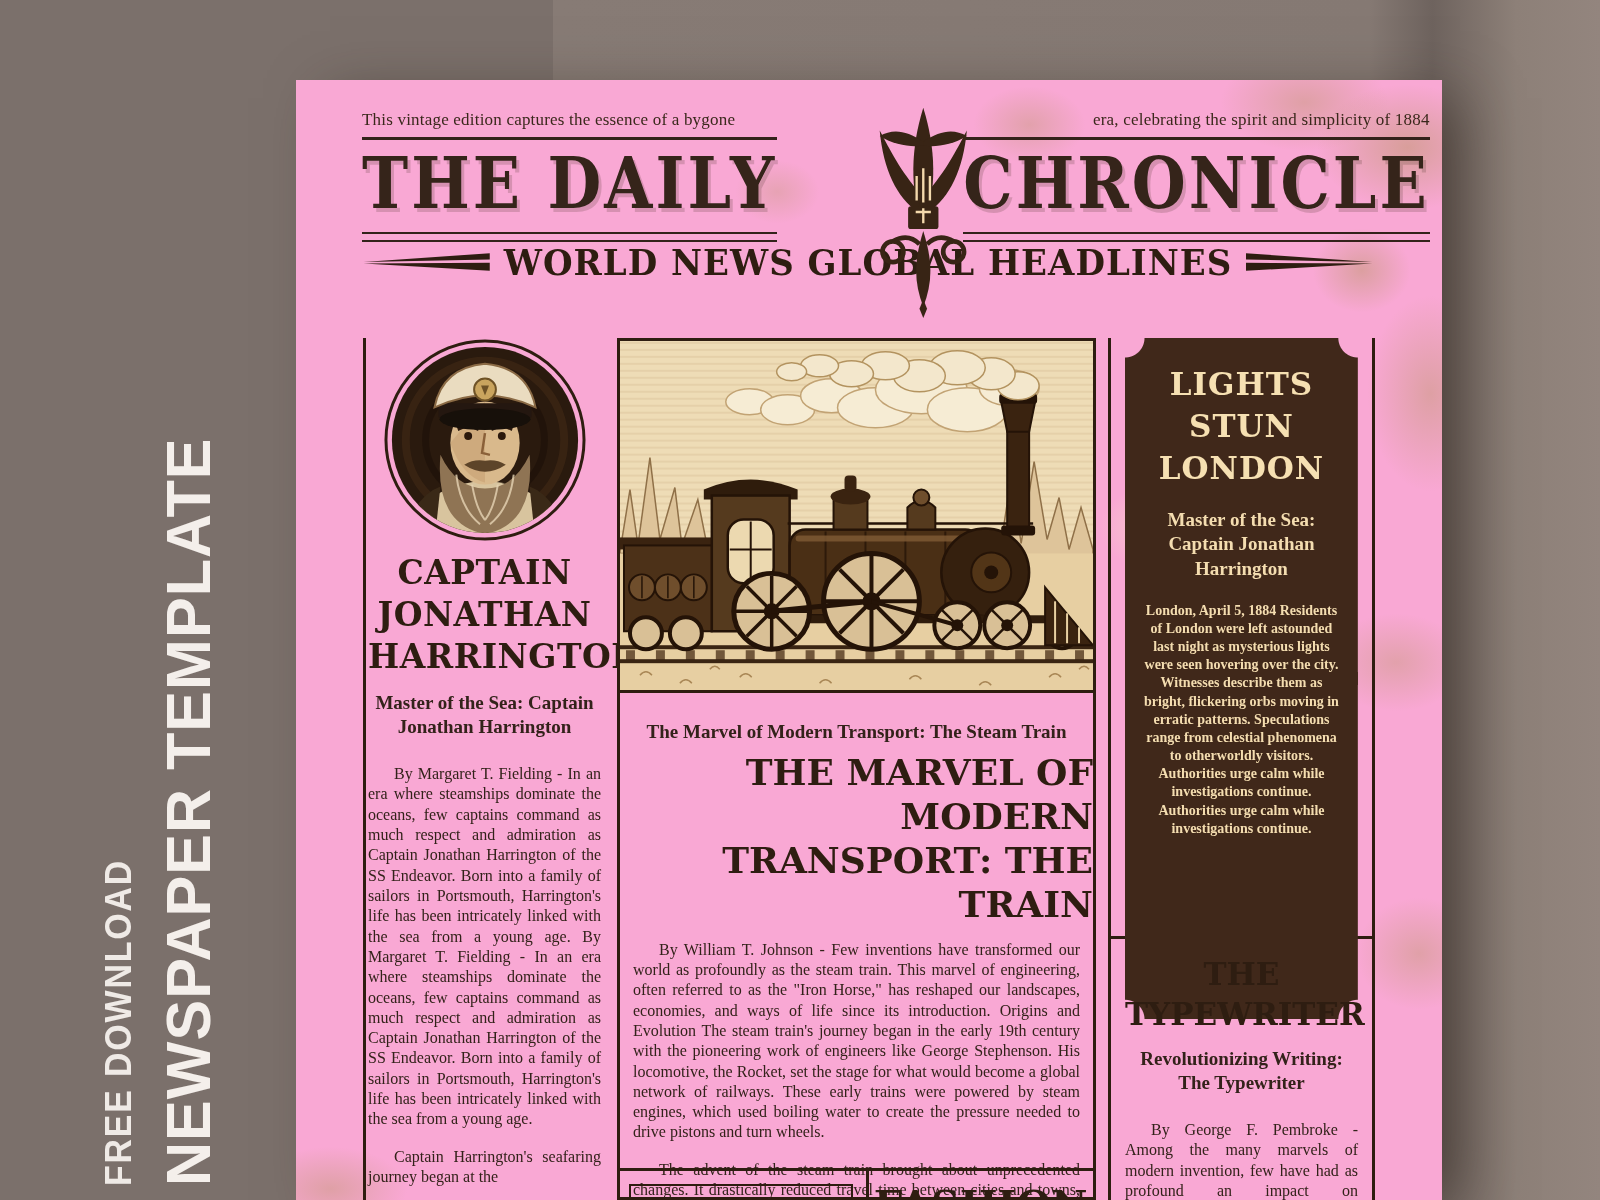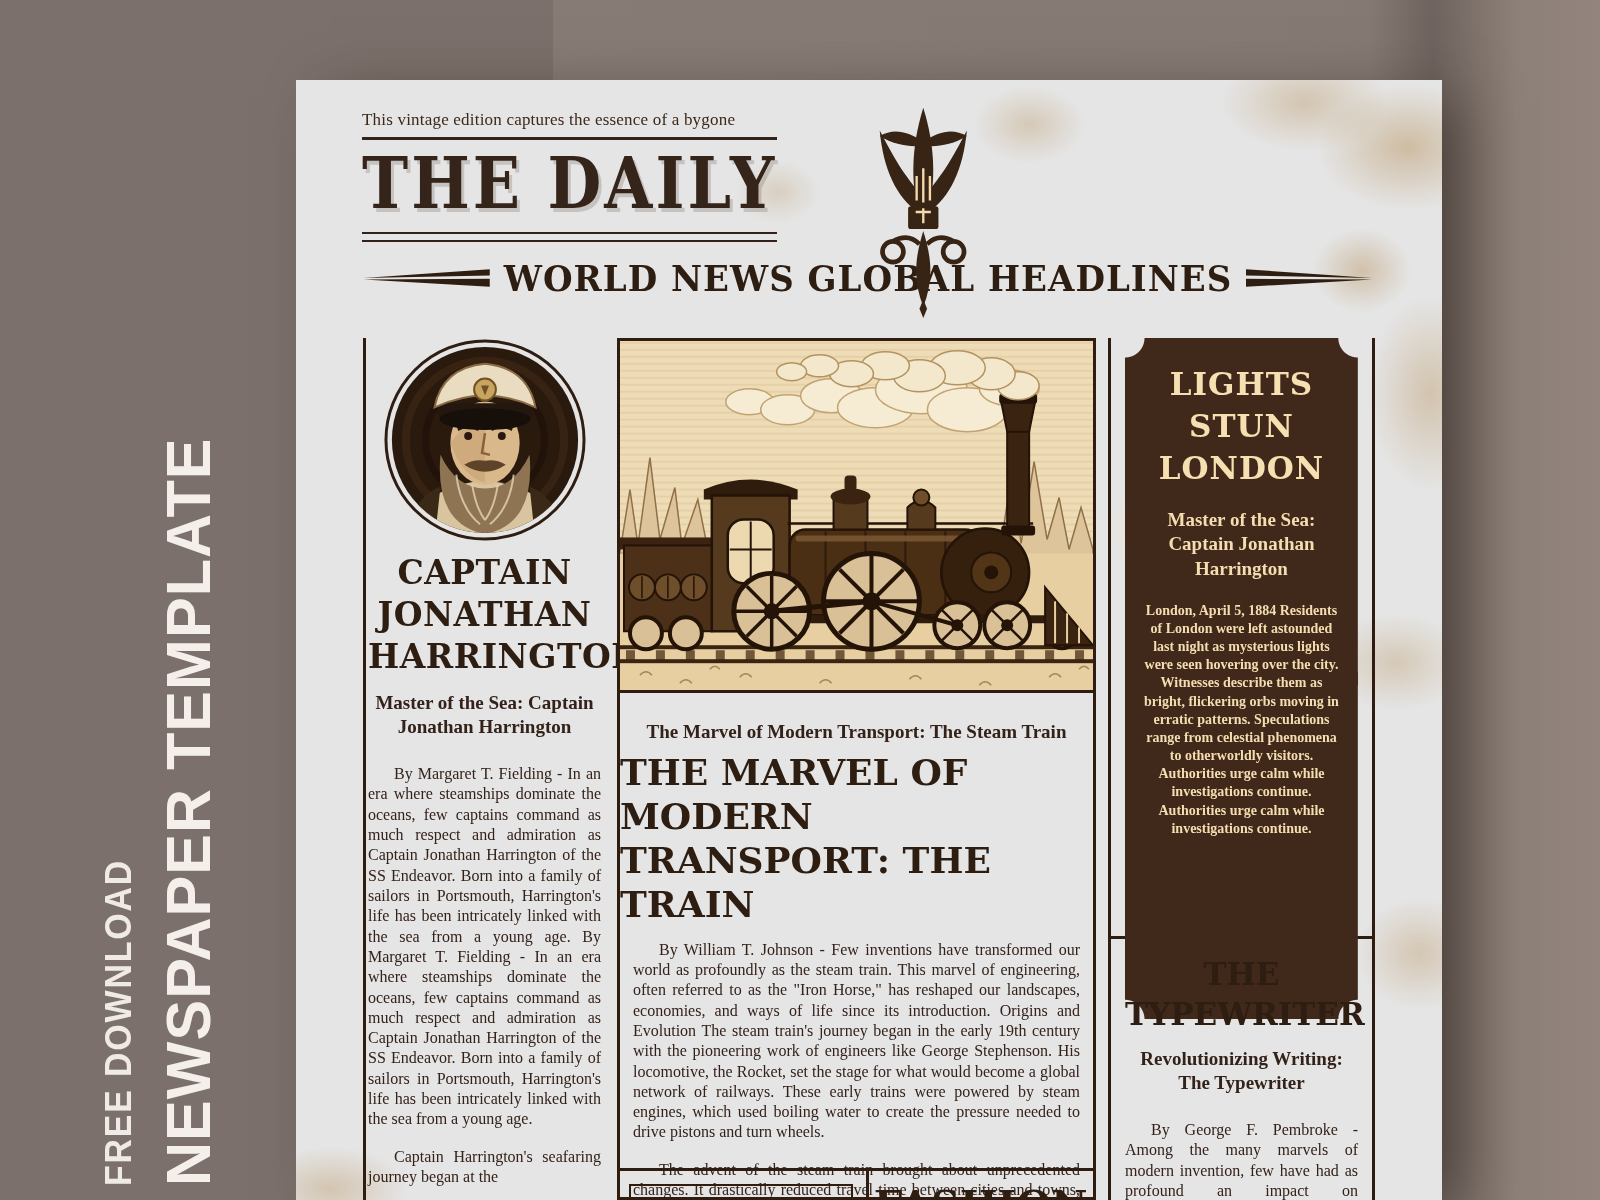--- a/index.html
+++ b/index.html
@@ -12,21 +12,21 @@
 
   
   .side-promo { position:absolute; left:98px; top:1186px; width:880px;
                 transform:rotate(-90deg); transform-origin:0 0;
                 font-family:"Liberation Sans","DejaVu Sans",sans-serif; color:#f4efeb; }
   .side-promo .small { font-size:36px; font-weight:700; letter-spacing:2px; opacity:.96; transform:scaleX(.94); transform-origin:0 50%; }
   .side-promo .big   { font-size:63px; font-weight:700; letter-spacing:1px; margin-top:12px; transform:scaleX(.97); transform-origin:0 50%; }
 
   
   .page { position:absolute; left:296px; top:80px; width:1146px; height:1120px;
-          background:#e5e5e5; overflow:hidden; color:#33221a;
+          background:#f9a8d4; overflow:hidden; color:#33221a;
           box-shadow:26px 10px 55px -8px rgba(45,34,28,.55); }
   .page::before { content:""; position:absolute; inset:0; z-index:0; pointer-events:none; background:
       radial-gradient(ellipse 130px 90px at 97% 6%,  rgba(184,148,97,.50), transparent 70%),
       radial-gradient(ellipse 90px 140px at 99% 28%, rgba(184,148,97,.42), transparent 70%),
       radial-gradient(ellipse 70px 60px  at 93% 17%, rgba(184,148,97,.45), transparent 70%),
       radial-gradient(ellipse 120px 70px at 88% 2%,  rgba(184,148,97,.40), transparent 70%),
       radial-gradient(ellipse 80px 55px  at 64% 4%,  rgba(184,148,97,.35), transparent 70%),
       radial-gradient(ellipse 60px 45px  at 42% 10%, rgba(184,148,97,.28), transparent 70%),
       radial-gradient(ellipse 100px 70px at 96% 52%, rgba(184,148,97,.35), transparent 70%),
       radial-gradient(ellipse 90px 80px  at 98% 78%, rgba(184,148,97,.38), transparent 70%),
@@ -42,21 +42,21 @@
   .masthead-grid { display:grid; grid-template-columns:1fr 170px 1.12fr; column-gap:8px; align-items:start; }
   .tagline { font-size:17px; letter-spacing:.2px; color:#3a281b; white-space:nowrap; }
   .tagline.right { text-align:right; }
   .rule { height:2.5px; background:#33221a; margin-top:7px; }
   .mast-title { margin-top:6px; font-family:"DejaVu Serif","Liberation Serif",serif; font-weight:700;
                 font-size:62px; line-height:78px; letter-spacing:3px; color:#35241a; white-space:nowrap;
                 text-align:center; transform:scaleY(1.16); transform-origin:50% 60%;
                 text-shadow:3px 3px 0 rgba(58,37,23,.18); }
   .dbl-rule { margin-top:8px; height:10px; border-top:2.5px solid #33221a; border-bottom:2.5px solid #33221a; }
   .ornament-wrap { position:absolute; left:50%; top:22px; transform:translateX(-4%); z-index:2; }
-  .banner { margin-top:16px; display:flex; align-items:center; justify-content:center; gap:14px; }
+  .banner { margin-top:0; display:flex; align-items:center; justify-content:center; gap:14px; }
   .banner-text { font-family:"DejaVu Serif","Liberation Serif",serif; font-weight:700; font-size:34px;
                  letter-spacing:1px; color:#2e1d11; transform:scaleY(1.05); white-space:nowrap; }
 
   
   .vline { position:absolute; width:2.5px; background:#2e1d10; top:258px; height:862px; }
   .vline.l { left:67px; } .vline.m { left:812px; } .vline.r { left:1076px; }
   .hline-right { position:absolute; left:812px; top:856px; width:266px; height:2.5px; background:#2e1d10; }
 
   
   .col-left { position:absolute; left:72px; top:258px; width:233px; }
@@ -67,21 +67,21 @@
   .body-txt { margin-top:24px; font-size:16px; line-height:1.27; text-align:justify; color:#33221a; }
   .body-txt p { text-indent:26px; }
   .body-txt p + p { margin-top:17px; }
 
   
   .col-center { position:absolute; left:321px; top:258px; width:479px; height:862px;
                 border:3px solid #2e1d10; }
   .train-frame { height:352px; border-bottom:3px solid #2e1d10; overflow:hidden; }
   .train-frame svg { display:block; width:100%; height:100%; }
   .caption { margin-top:28px; text-align:center; font-weight:700; font-size:19px; color:#33221a; }
-  .cc-headline { margin-top:8px; text-align:left; font-family:"DejaVu Serif",serif; font-weight:700;
+  .cc-headline { margin-top:8px; text-align:right; font-family:"DejaVu Serif",serif; font-weight:700;
                  font-size:36px; line-height:1.22; color:#2e1d11; }
   .cc-body { margin-top:13px; padding:0 13px; }
   .fashion-row { position:absolute; left:0; right:0; top:827px; bottom:-50px;
                  border-top:3px solid #2e1d10; display:flex; }
   .fashion-box { margin:13px 0 0 9px; width:224px; height:70px; border:2.5px solid #2e1d10; }
   .fashion-div { width:2.5px; background:#2e1d10; margin-left:13px; }
   .fashion-title { flex:1; text-align:center; padding-top:10px; font-family:"DejaVu Serif",serif;
                    font-weight:700; font-size:40px; color:#2e1d11; }
 
   
@@ -116,20 +116,26 @@
 
   <div class="hdr">
     <div class="masthead-grid">
       <div>
         <div class="tagline">This vintage edition captures the essence of a bygone</div>
         <div class="rule"></div>
         <div class="mast-title">THE DAILY</div>
         <div class="dbl-rule"></div>
       </div>
       <div></div>
+      <div>
+        <div class="tagline right">era, celebrating the spirit and simplicity of 1884</div>
+        <div class="rule"></div>
+        <div class="mast-title">CHRONICLE</div>
+        <div class="dbl-rule"></div>
+      </div>
     </div>
 
     <div class="ornament-wrap">
       <svg width="118" height="218" viewBox="0 0 120 230">
         <g fill="#3824155"></g>
         <g fill="#382415">
           <path d="M60 6 C47 48 45 92 60 132 C75 92 73 48 60 6 Z"></path>
           <path d="M58 98 C34 70 26 52 14 30 C18 72 32 100 54 116 Z"></path>
           <path d="M62 98 C86 70 94 52 106 30 C102 72 88 100 66 116 Z"></path>
           <path d="M60 42 C78 30 92 28 106 36 C90 46 72 48 60 46 Z"></path>

